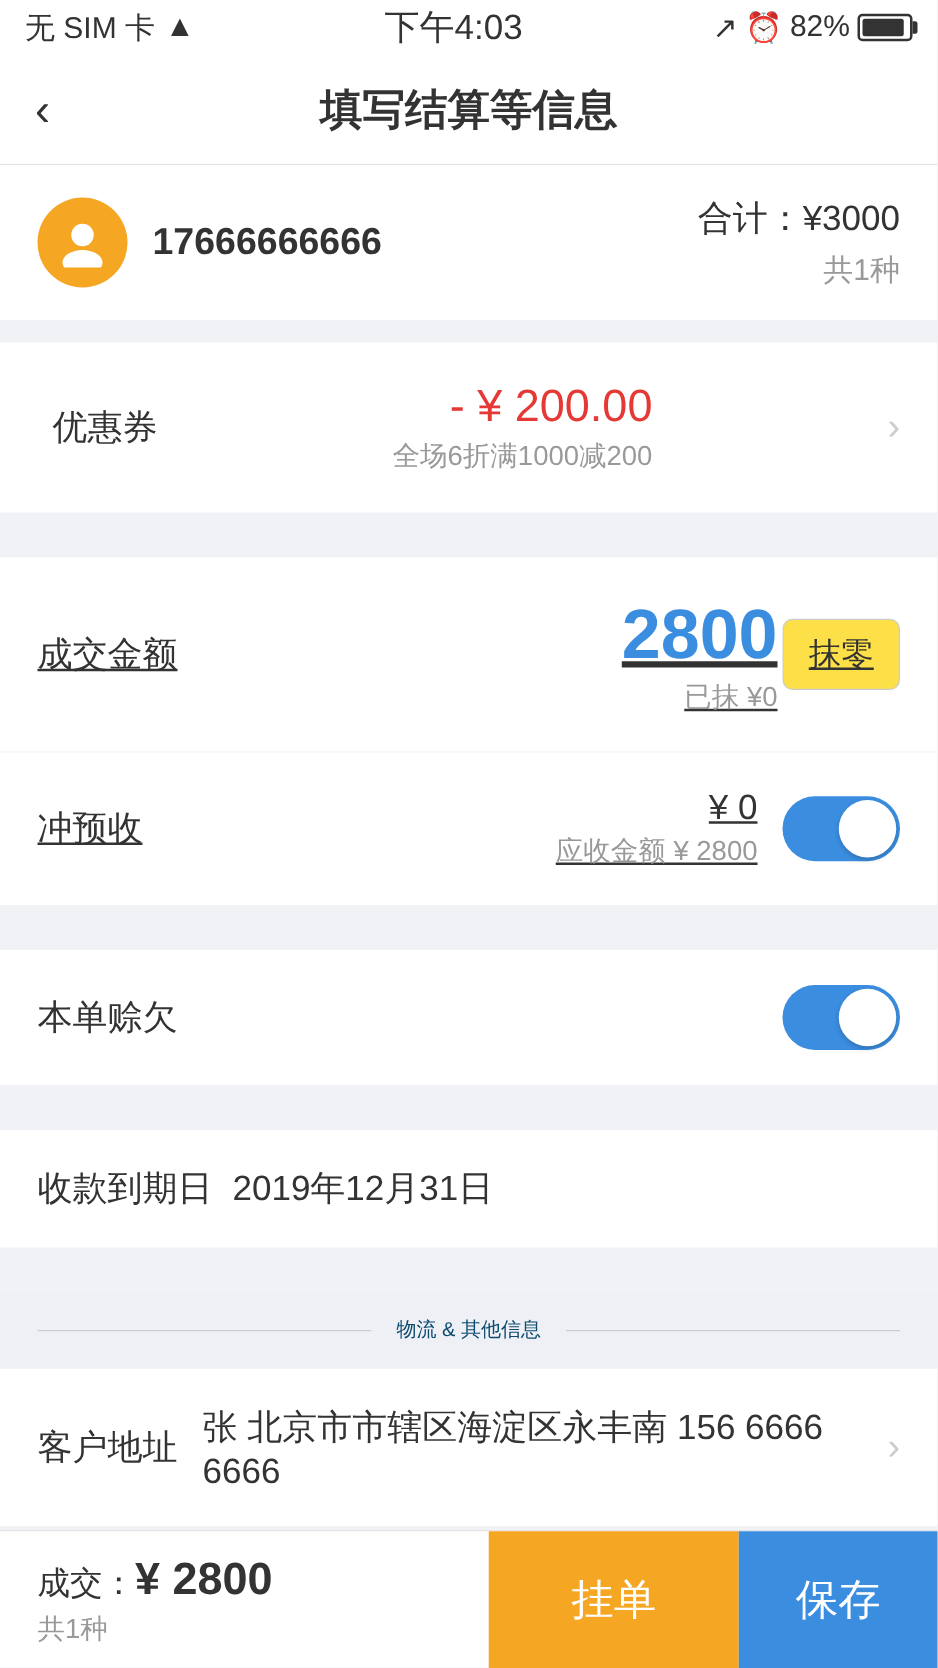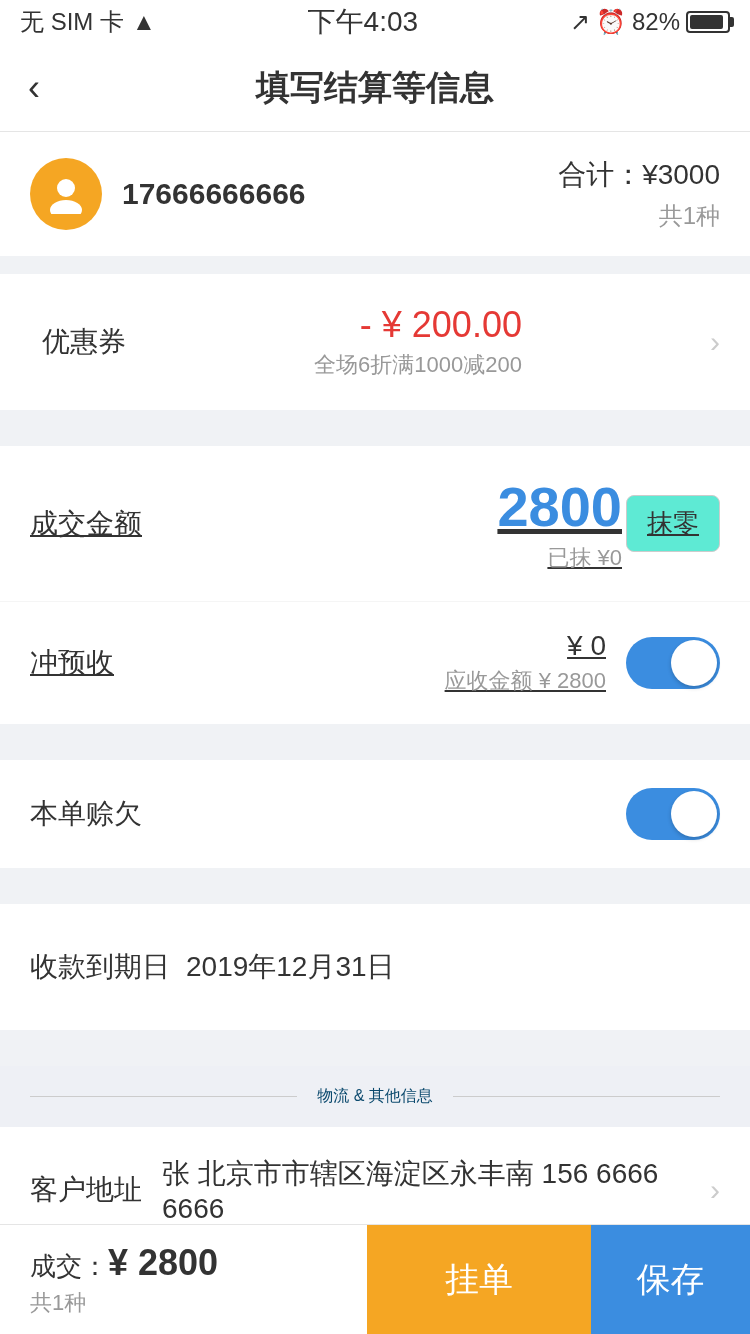--- a/index.html
+++ b/index.html
@@ -173,21 +173,21 @@
       font-size: 56px;
       color: #3b8de0;
       font-weight: 600;
     }
     .round-btn {
       border: 1.5px solid #ccc;
       border-radius: 8px;
       padding: 10px 20px;
       font-size: 26px;
       color: #333;
-      background: #5eead4;
+      background: #fde047;
       cursor: pointer;
     }
     .amount-sub {
       font-size: 22px;
       color: #999;
       margin-top: 4px;
       text-align: right;
     }
 
     
@@ -230,21 +230,21 @@
       display: flex;
       align-items: center;
       justify-content: space-between;
     }
     .debt-label { font-size: 28px; color: #333; }
 
     
     .date-section {
       background: #fff;
       margin-bottom: 18px;
-      padding: 44px 30px;
+      padding: 28px 30px;
       display: flex;
       align-items: center;
     }
     .date-label { font-size: 28px; color: #333; margin-right: 16px; }
     .date-value { font-size: 28px; color: #333; }
 
     
     .divider-section {
       background: #eef0f5;
       padding: 20px 30px;
@@ -294,21 +294,21 @@
       border-top: 1px solid #e5e5e5;
     }
     .bottom-summary {
       flex: 1;
       padding: 0 30px;
     }
     .bottom-deal { font-size: 26px; color: #333; }
     .bottom-deal-amount { font-size: 36px; font-weight: 600; color: #333; }
     .bottom-count { font-size: 22px; color: #999; margin-top: 4px; }
     .btn-hang {
-      width: 224px;
+      width: 200px;
       height: 110px;
       background: #f5a623;
       display: flex;
       align-items: center;
       justify-content: center;
       font-size: 34px;
       color: #fff;
       font-weight: 500;
       cursor: pointer;
     }

